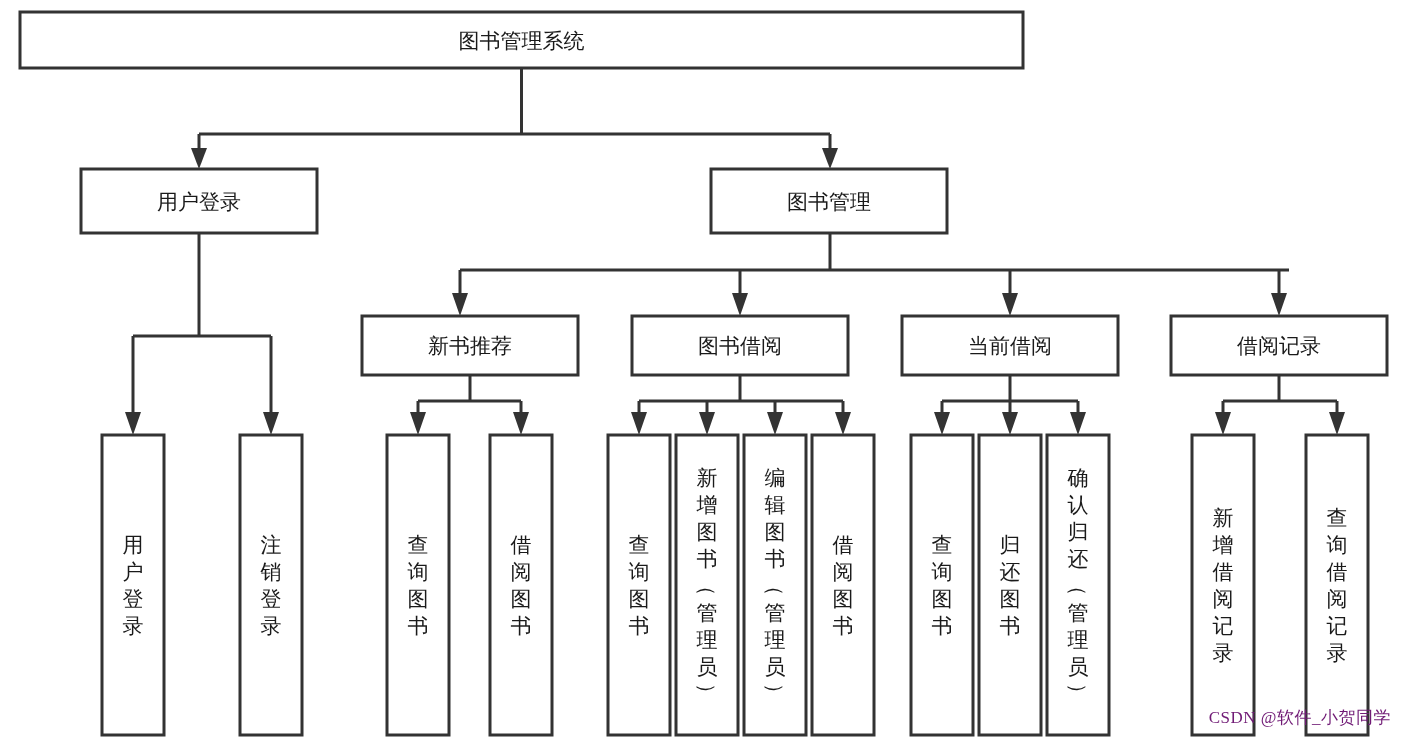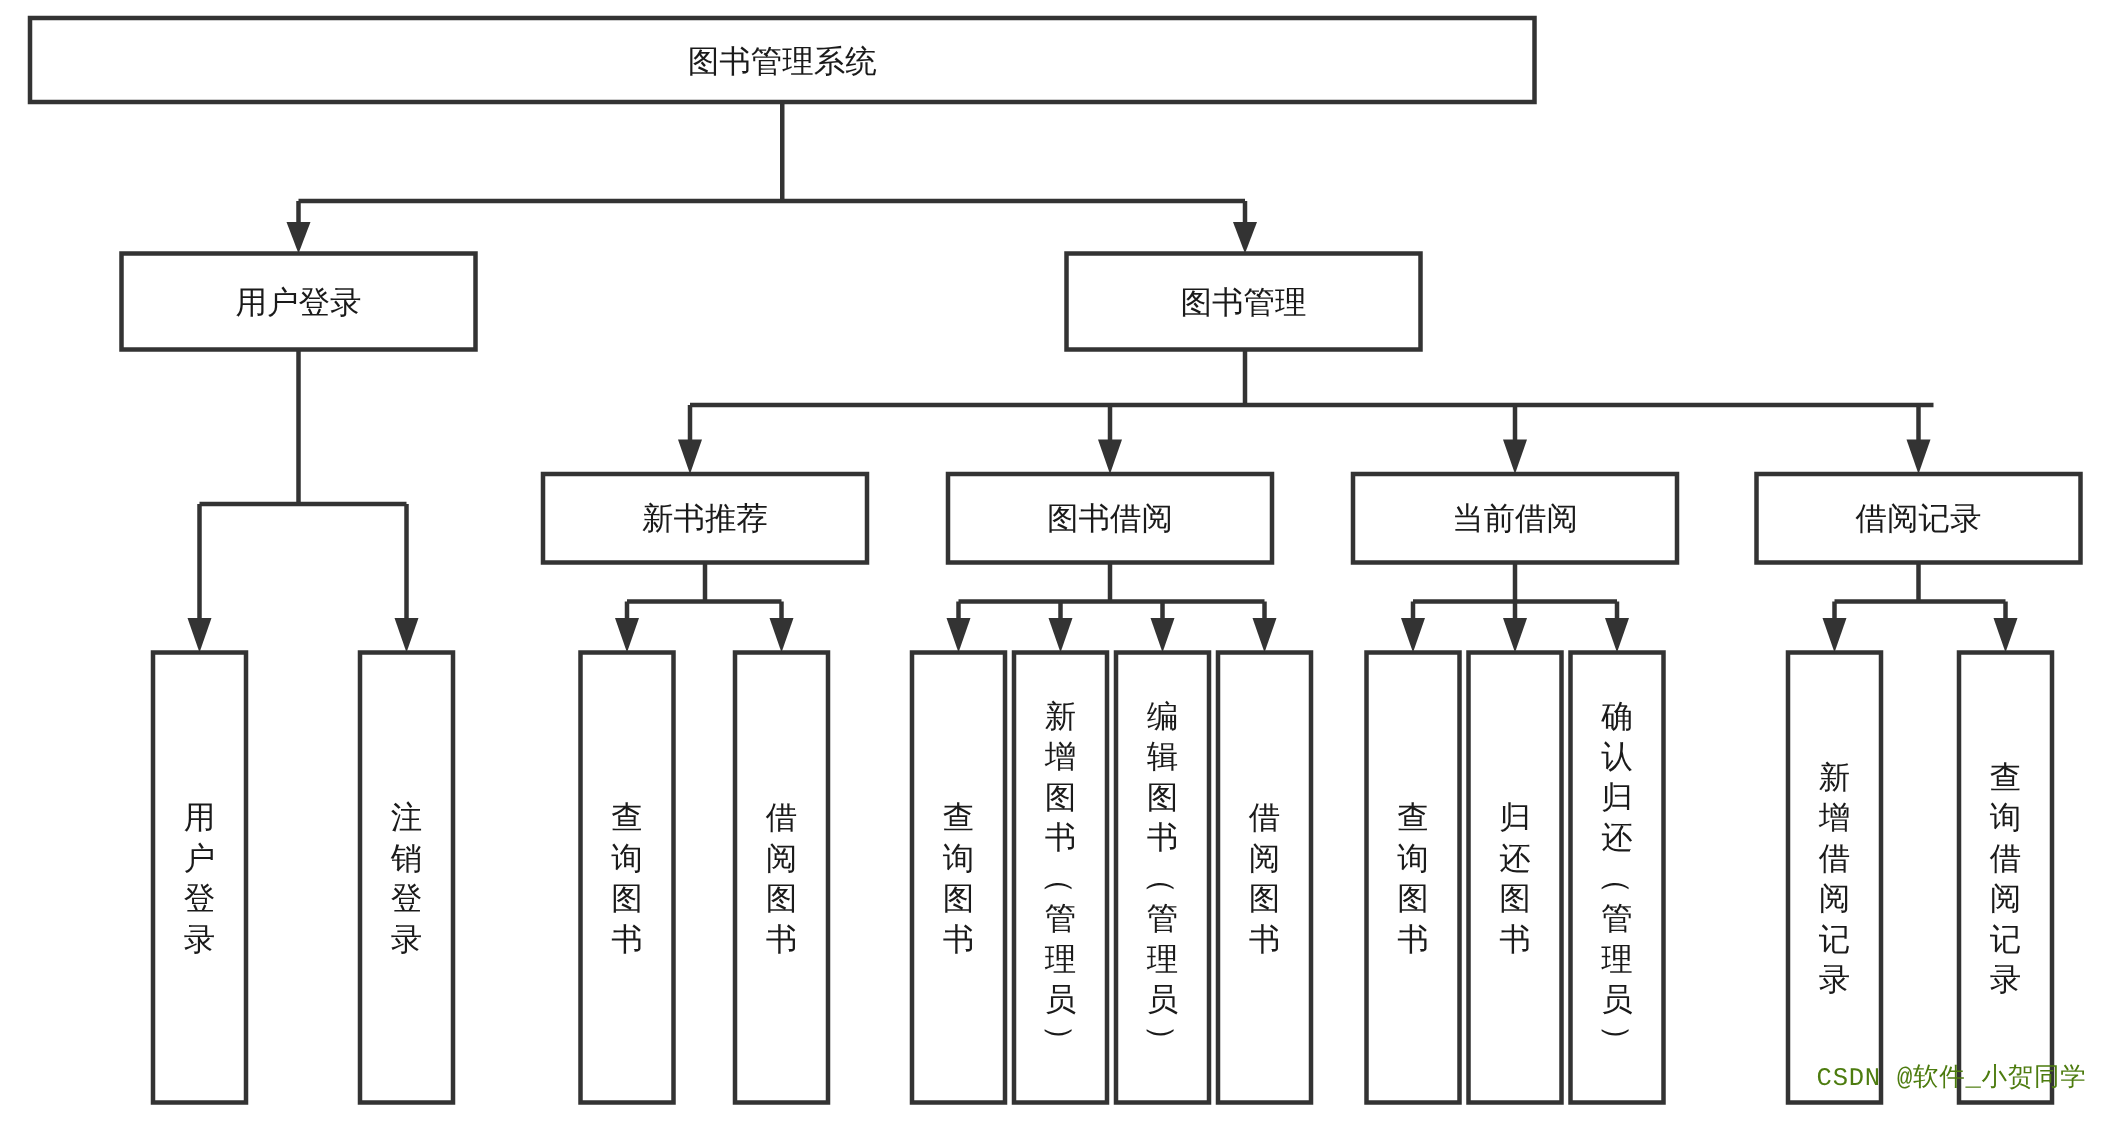--- a/index.html
+++ b/index.html
@@ -52,23 +52,23 @@
   .node-label-v {
     font-family: "DejaVu Sans", "Liberation Sans", sans-serif;
     font-size: 21px;
     fill: #1a1a1a;
     text-anchor: middle;
   }
   .watermark-text {
     position: absolute;
     right: 14px;
     bottom: 4px;
-    font-family: Liberation Mono, monospace;
+    font-family: Liberation Serif, serif;
     font-size: 17px;
-    color: #4d7c0f;
+    color: #701a75;
     white-space: nowrap;
     letter-spacing: 0.5px;
   }
 </style>
 </head>
 <body>
 
 <div id="diagram-root">
 
   <svg id="flow-svg" viewBox="0 0 1405 747" xmlns="http://www.w3.org/2000/svg">

